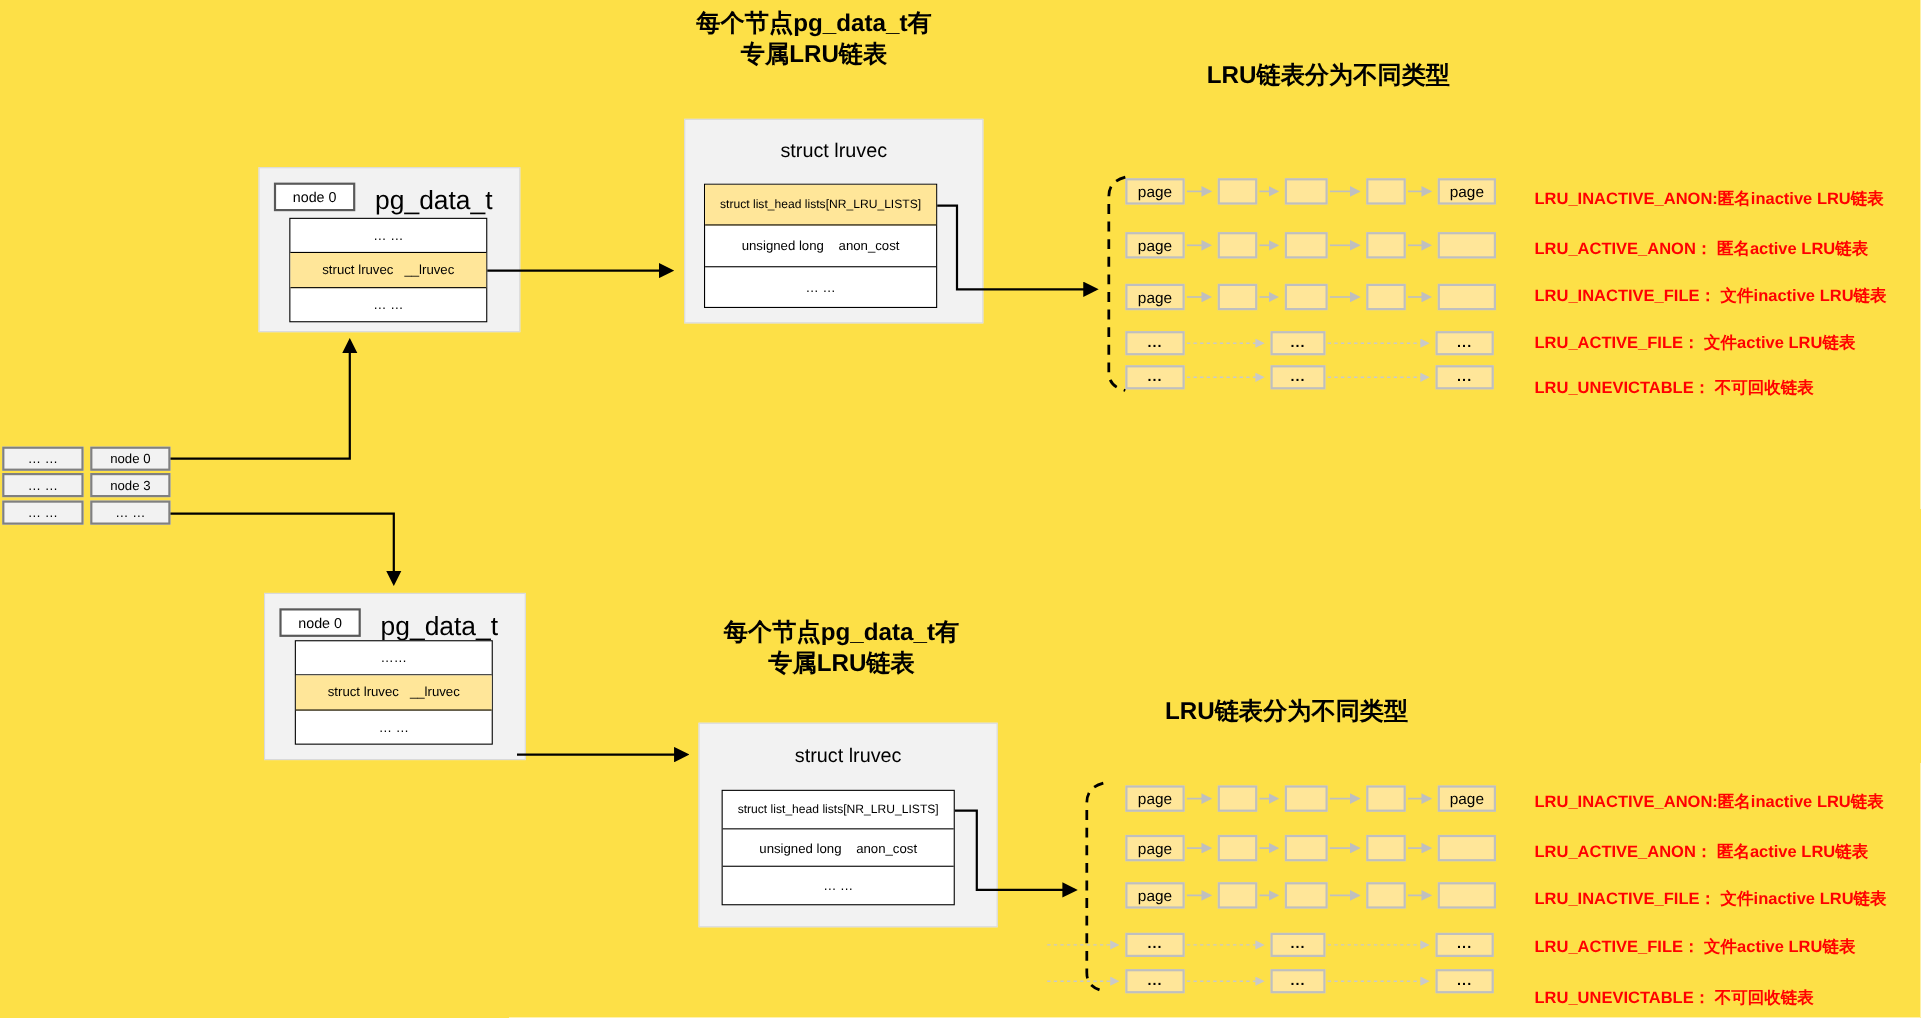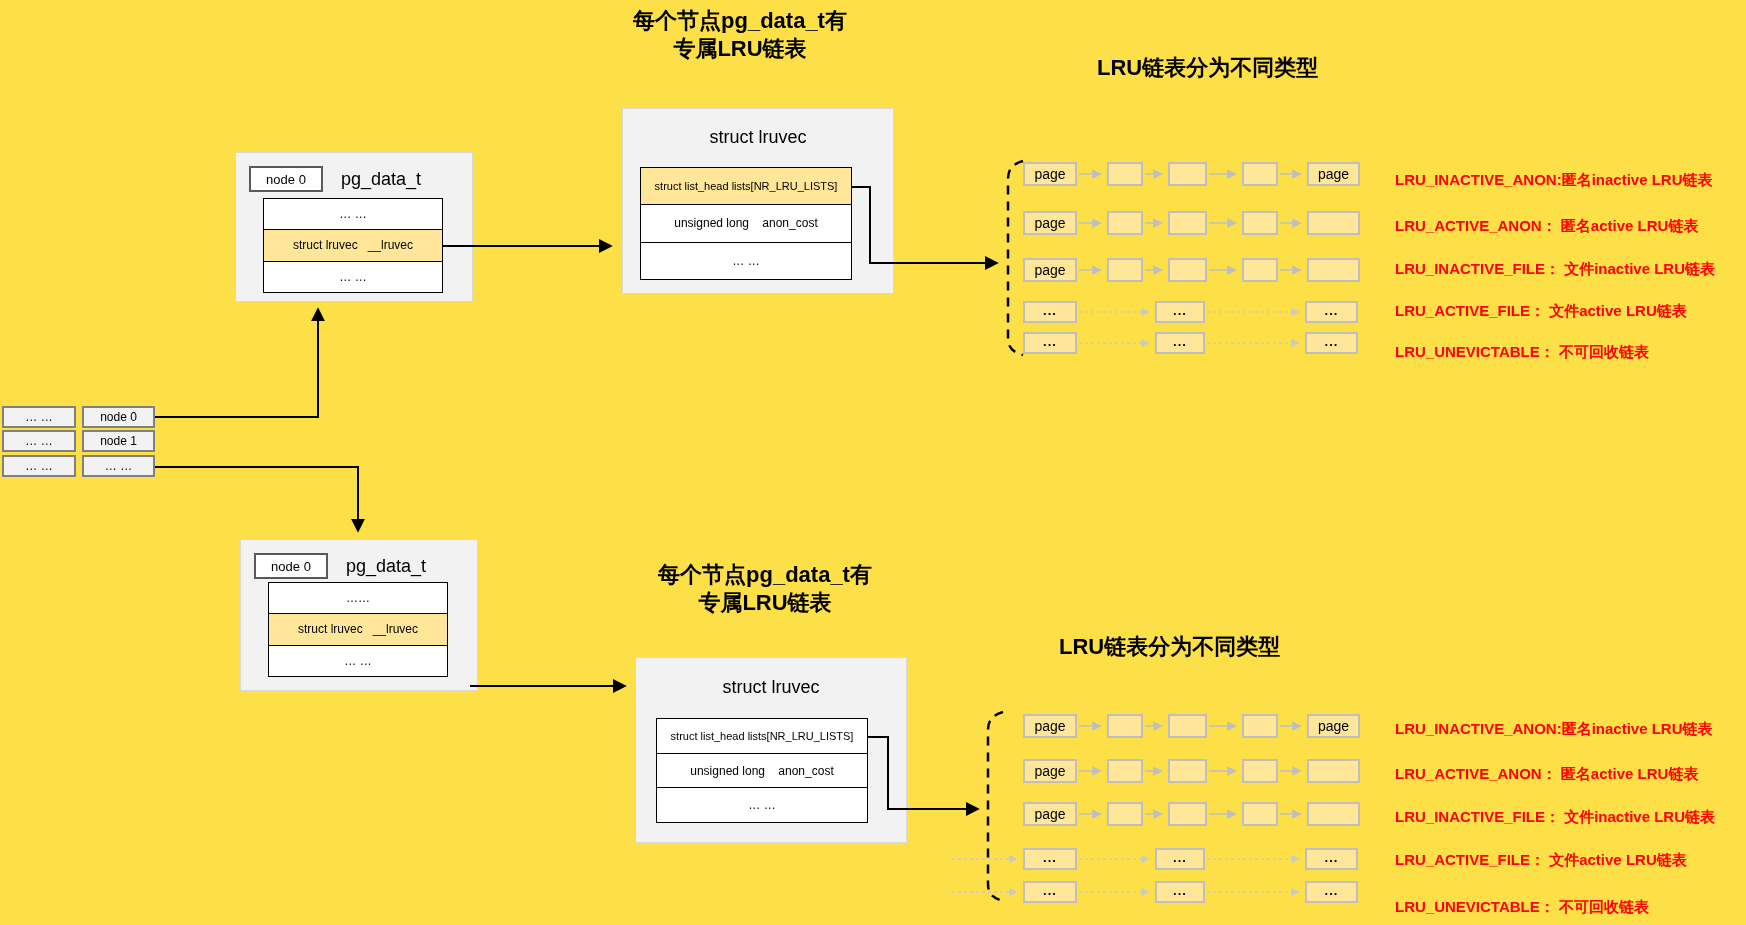--- a/index.html
+++ b/index.html
@@ -4,21 +4,21 @@
 <style>
   html,body{margin:0;padding:0;background:#fff;}
   #canvas{position:relative;width:1746px;height:925px;background:#fde047;
           font-family:"Liberation Sans","DejaVu Sans",sans-serif;color:#000;overflow:hidden;}
   .abs{position:absolute;}
   .main-title{font-size:22px;font-weight:bold;text-align:center;line-height:28px;white-space:nowrap;}
   .side-title{font-size:22px;font-weight:bold;white-space:nowrap;}
   .container{background:#F2F2F2;border:1px solid #D9D9D9;box-sizing:border-box;}
   .node-badge{background:#fff;border:2px solid #595959;display:flex;align-items:center;
               justify-content:center;font-size:13px;box-sizing:border-box;}
-  .pg-title{font-size:18px;white-space:nowrap;}
+  .pg-title{font-size:24px;white-space:nowrap;}
   .lruvec-title{font-size:18px;text-align:center;white-space:nowrap;}
   .struct-table{display:flex;flex-direction:column;border:1px solid #000;background:#fff;box-sizing:border-box;}
   .trow{flex:1;display:flex;align-items:center;justify-content:center;font-size:12px;
         white-space:pre;border-bottom:1px solid #000;}
   .trow:last-child{border-bottom:none;}
   .trow.hl{background:#FFE699;}
   .trow.small{font-size:11px;}
   .gray-box{background:#F2F2F2;border:2px solid #808080;display:flex;align-items:center;
             justify-content:center;font-size:12px;box-sizing:border-box;}
   .red-label{color:#FF0000;font-weight:bold;font-size:15px;white-space:nowrap;}
@@ -70,21 +70,21 @@
   <div class="abs main-title" id="title-bottom-main">
     <div>每个节点pg_data_t有</div>
     <div>专属LRU链表</div>
   </div>
   <div class="abs side-title" id="title-bottom-right">LRU链表分为不同类型</div>
 
   <div class="abs gray-box" id="nl-l0">… …</div>
   <div class="abs gray-box" id="nl-l1">… …</div>
   <div class="abs gray-box" id="nl-l2">… …</div>
   <div class="abs gray-box" id="nl-r0">node 0</div>
-  <div class="abs gray-box" id="nl-r1">node 1</div>
+  <div class="abs gray-box" id="nl-r1">node 3</div>
   <div class="abs gray-box" id="nl-r2">… …</div>
 
   <div class="abs container" id="pgt-cont"></div>
   <div class="abs node-badge" id="pgt-badge">node 0</div>
   <div class="abs pg-title" id="pgt-title">pg_data_t</div>
   <div class="abs struct-table" id="pgt-table">
     <div class="trow">… …</div>
     <div class="trow hl">struct lruvec   __lruvec</div>
     <div class="trow">… …</div>
   </div>

